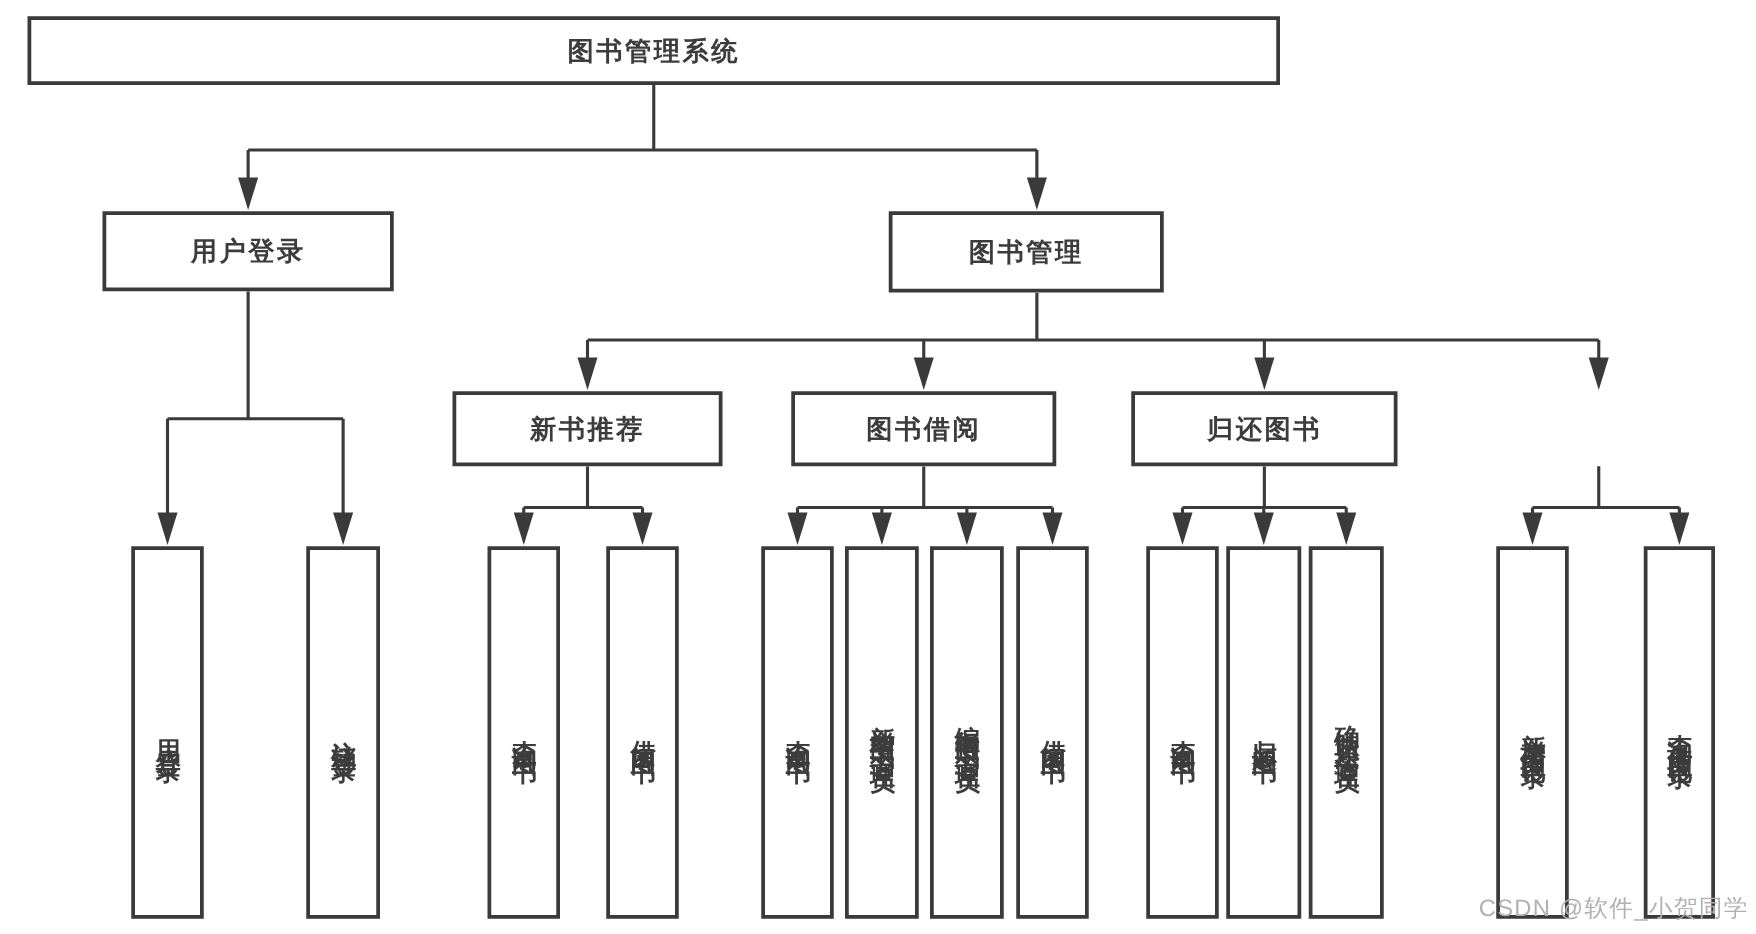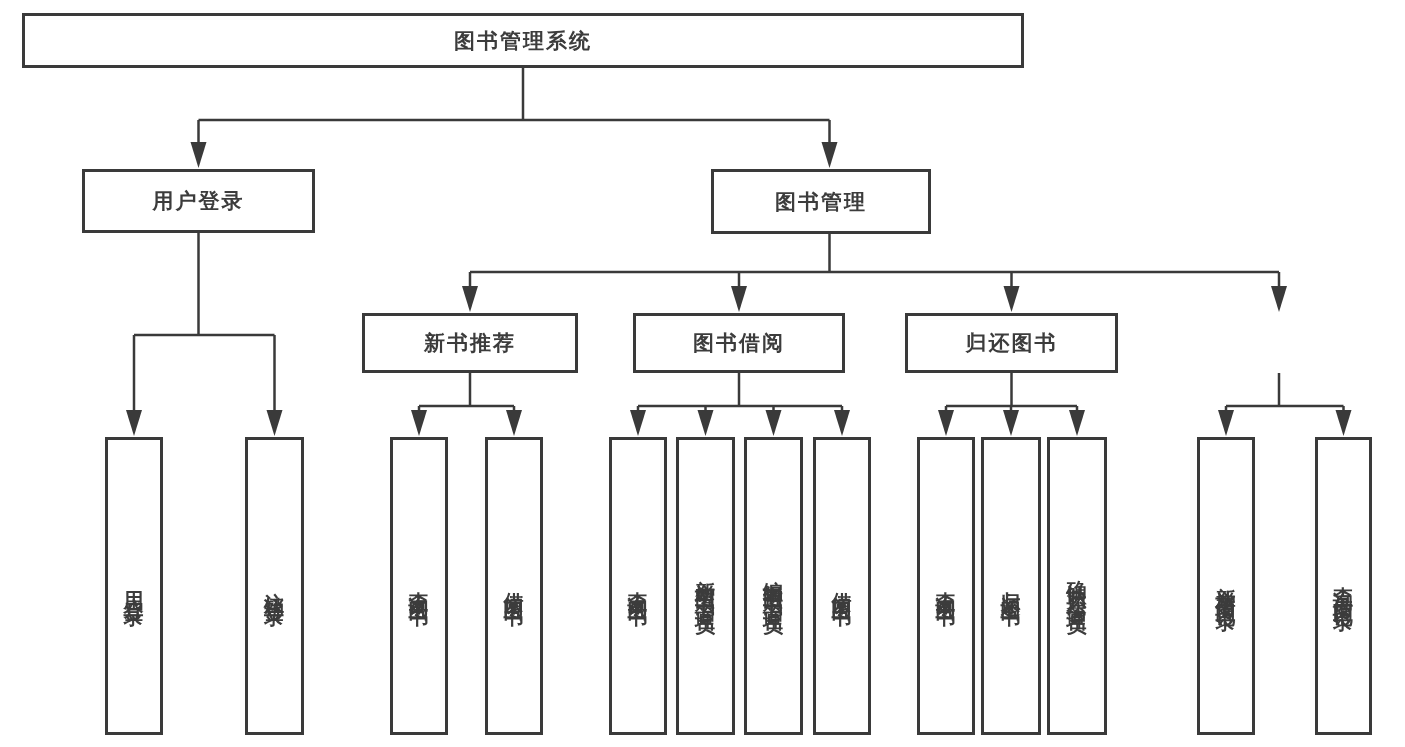--- a/index.html
+++ b/index.html
@@ -105,20 +105,21 @@
       <polygon points="1003,410 1019,410 1011,436" fill="#3a3a3a"></polygon>
       <line x1="1077" y1="406" x2="1077" y2="417" stroke="#3a3a3a" stroke-width="2.5"></line>
       <polygon points="1069,410 1085,410 1077,436" fill="#3a3a3a"></polygon>
       <line x1="1279" y1="373" x2="1279" y2="406" stroke="#3a3a3a" stroke-width="2.5"></line>
       <line x1="1226" y1="406" x2="1343.5" y2="406" stroke="#3a3a3a" stroke-width="2.5"></line>
       <line x1="1226" y1="406" x2="1226" y2="417" stroke="#3a3a3a" stroke-width="2.5"></line>
       <polygon points="1218,410 1234,410 1226,436" fill="#3a3a3a"></polygon>
       <line x1="1343.5" y1="406" x2="1343.5" y2="417" stroke="#3a3a3a" stroke-width="2.5"></line>
       <polygon points="1335.5,410 1351.5,410 1343.5,436" fill="#3a3a3a"></polygon>
     </svg>
+  <div id="watermark">CSDN @软件_小贺同学</div>
 <div class="node" style="left: 22px; top: 13px; width: 1002px; height: 55px;">图书管理系统</div>
     <div class="node" style="left: 82px; top: 169px; width: 233px; height: 64px;">用户登录</div>
     <div class="node" style="left: 711px; top: 169px; width: 220px; height: 65px;">图书管理</div>
     <div class="node vertical" style="left: 105px; top: 437px; width: 58px; height: 298px;">用户登录</div>
     <div class="node vertical" style="left: 245px; top: 437px; width: 59px; height: 298px;">注销登录</div>
     <div class="node" style="left: 362px; top: 313px; width: 216px; height: 60px;">新书推荐</div>
     <div class="node" style="left: 633px; top: 313px; width: 212px; height: 60px;">图书借阅</div>
     <div class="node" style="left: 905px; top: 313px; width: 213px; height: 60px;">归还图书</div>
     <div class="node vertical" style="left: 390px; top: 437px; width: 58px; height: 298px;">查询图书</div>
     <div class="node vertical" style="left: 485px; top: 437px; width: 58px; height: 298px;">借阅图书</div>

